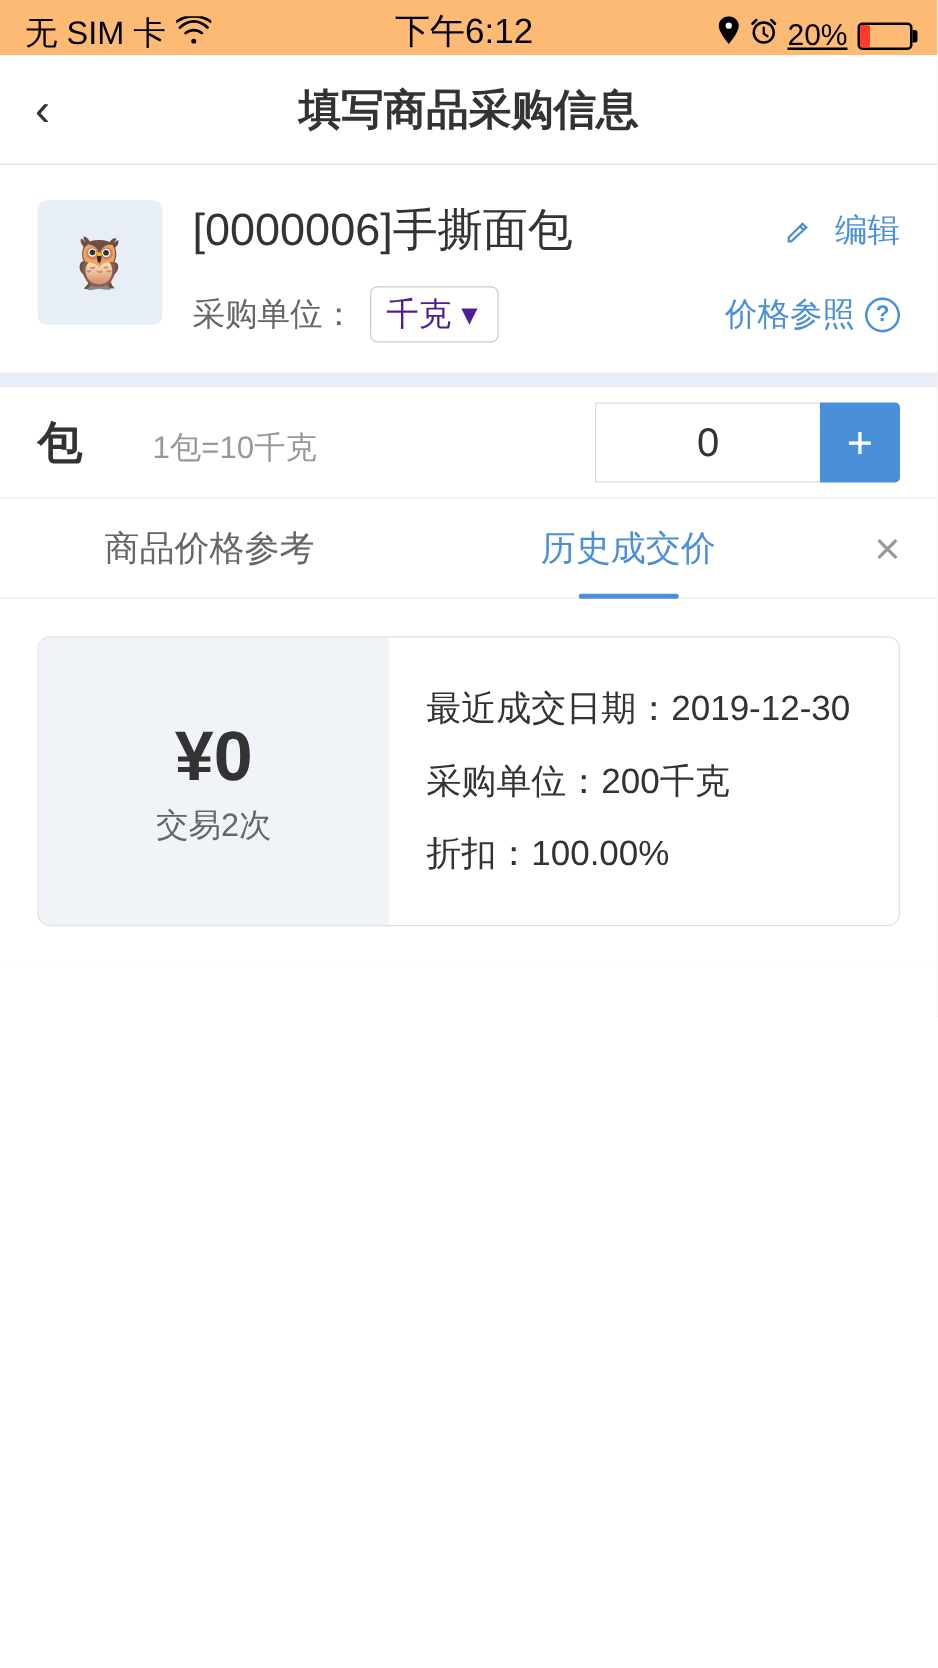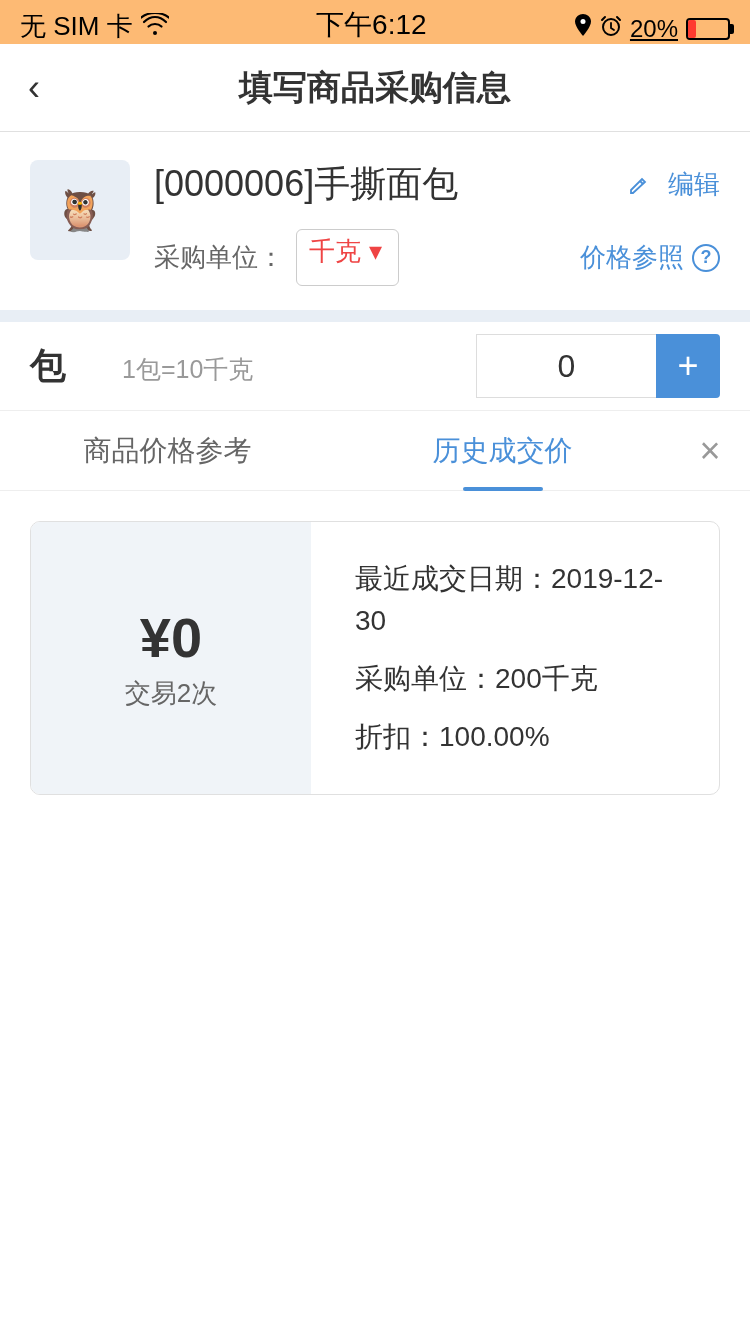--- a/index.html
+++ b/index.html
@@ -149,23 +149,23 @@
     .unit-left {
       display: flex;
       align-items: center;
       gap: 12px;
       font-size: 26px;
       color: #666;
     }
     .unit-select {
       border: 1px solid #ccc;
       border-radius: 6px;
-      padding: 4px 16px 16px 12px;
-      font-size: 26px;
-      color: #ef4444;
+      padding: 4px 16px 4px 12px;
+      font-size: 26px;
+      color: #4c1d95;
       background: #fff;
       display: flex;
       align-items: center;
       gap: 8px;
       cursor: pointer;
     }
     .price-ref {
       font-size: 26px;
       color: #4a90d9;
       display: flex;
@@ -311,21 +311,21 @@
       font-weight: 700;
       color: #333;
     }
     .price-count {
       font-size: 26px;
       color: #666;
       margin-top: 6px;
     }
     .price-card-right {
       flex: 1;
-      padding: 36px 44px;
+      padding: 36px 30px;
       display: flex;
       flex-direction: column;
       gap: 16px;
     }
     .price-detail-row {
       font-size: 28px;
       color: #333;
       line-height: 1.5;
     }
 

